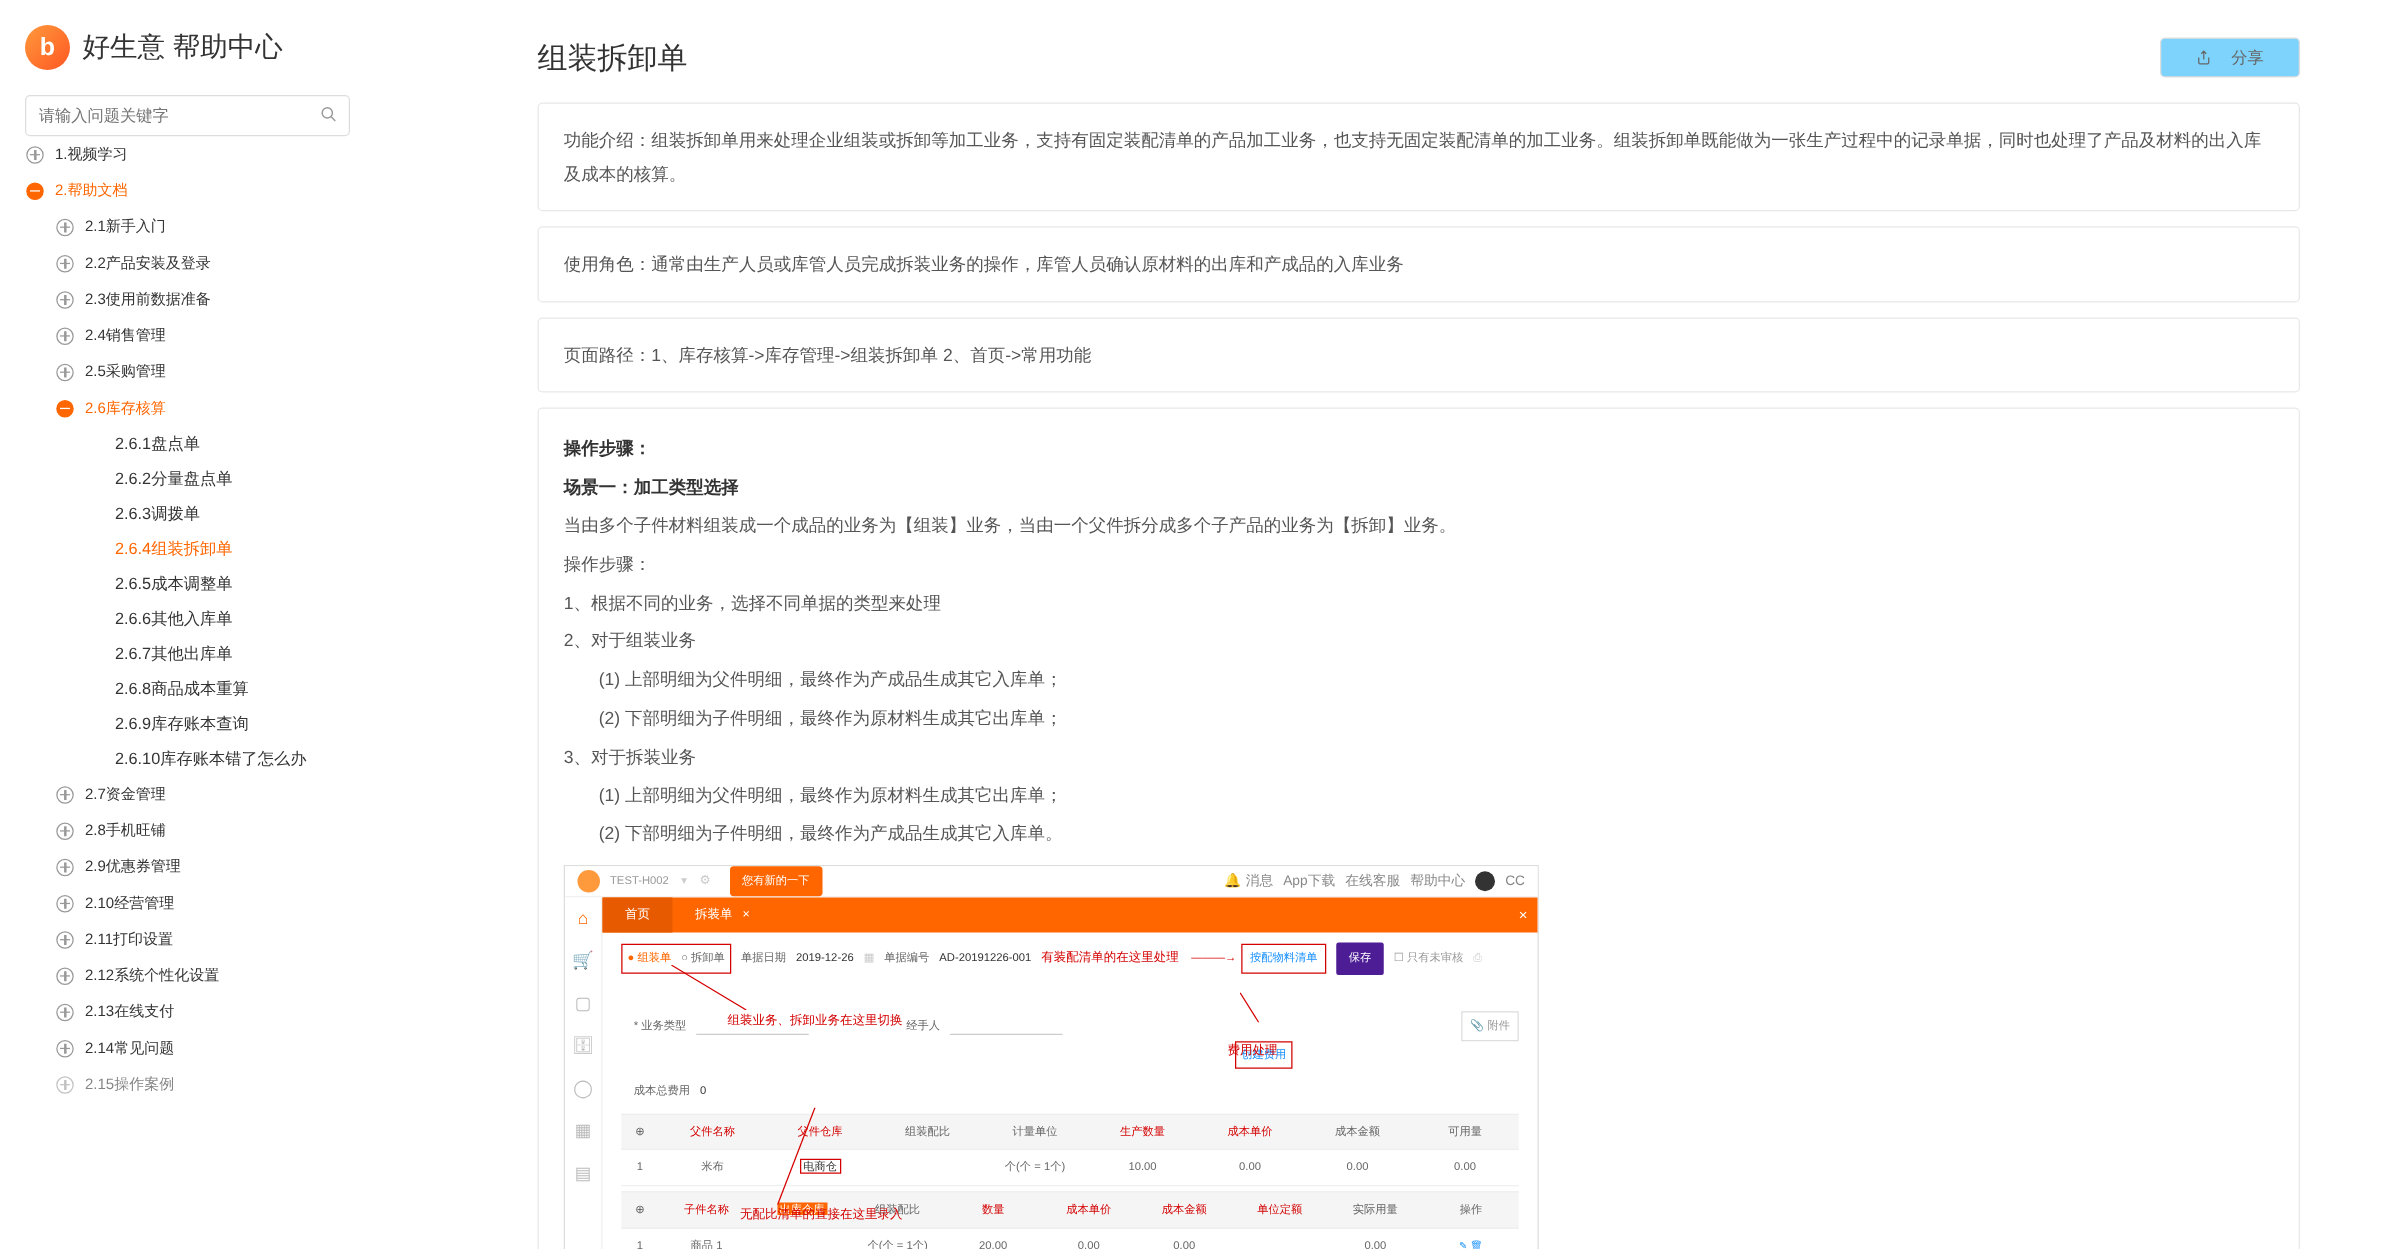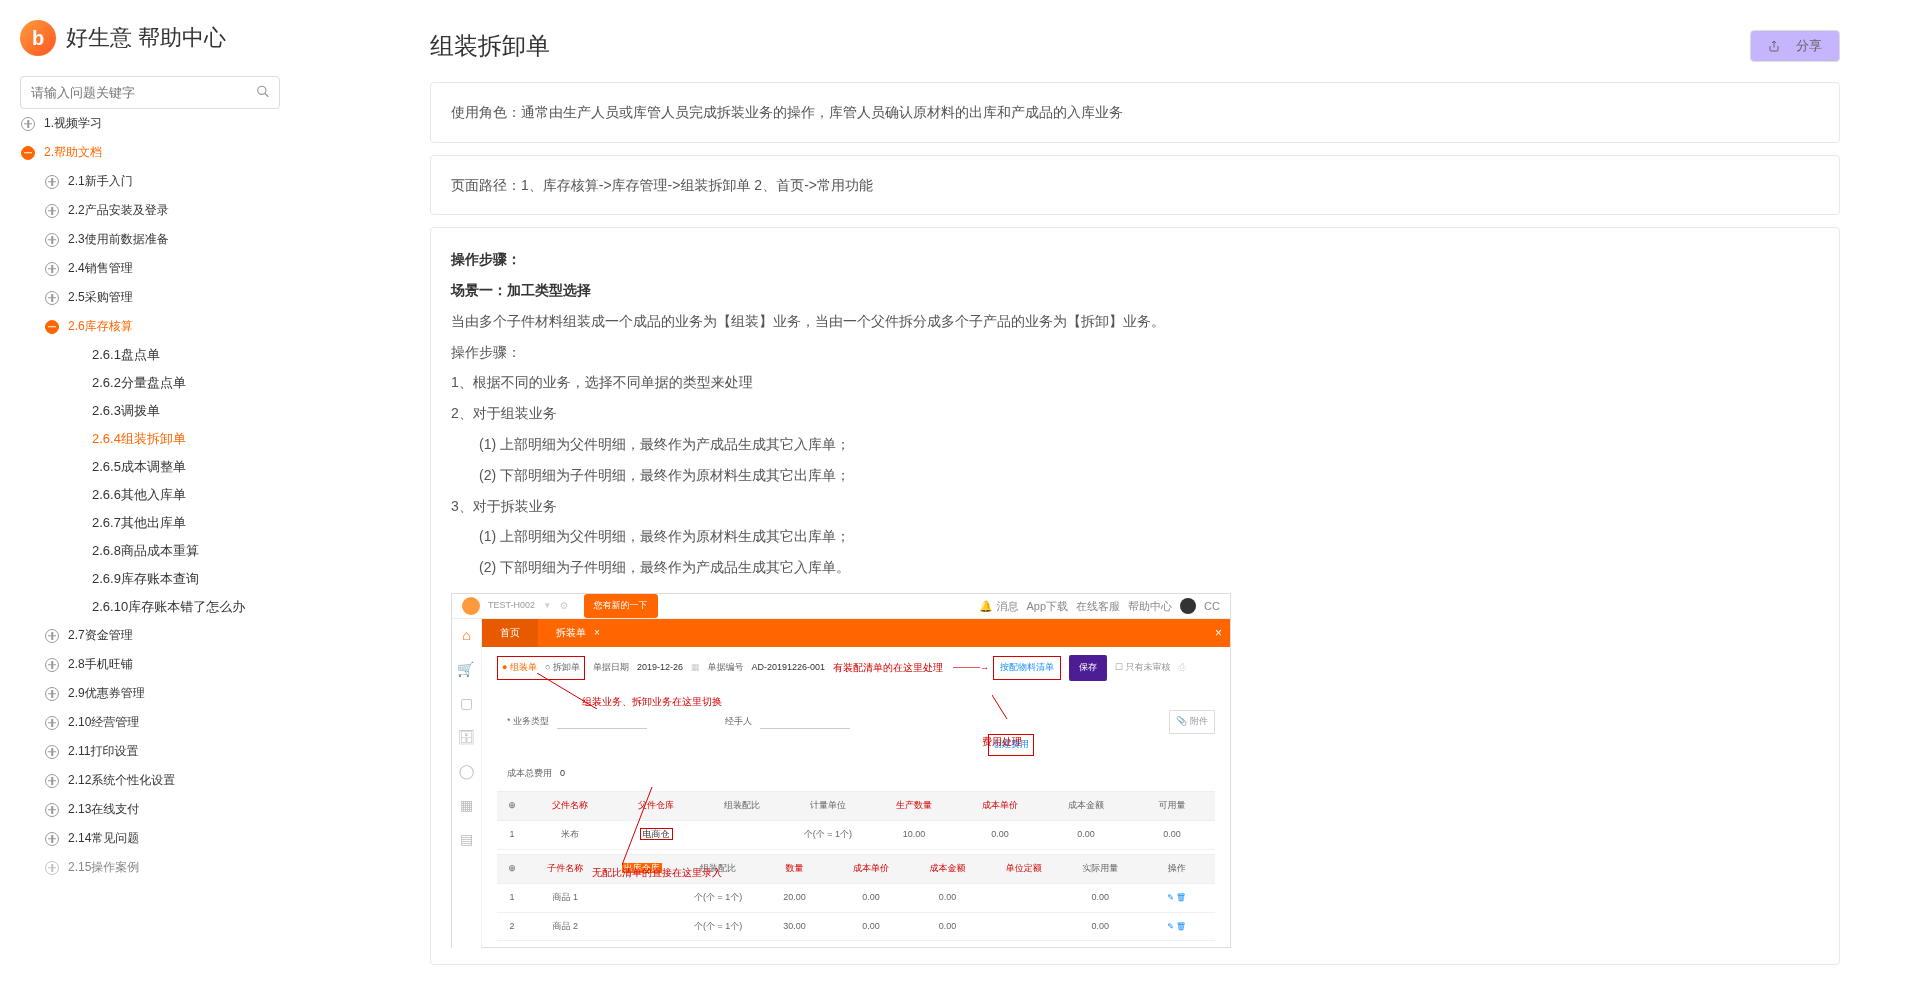--- a/index.html
+++ b/index.html
@@ -21,21 +21,21 @@
 .plus-circle::before { width: 8px; height: 1.5px; top: 50%; left: 50%; transform: translate(-50%, -50%); }
 .plus-circle::after { width: 1.5px; height: 8px; top: 50%; left: 50%; transform: translate(-50%, -50%); }
 .minus-circle { width: 14px; height: 14px; border: 1.5px solid #ff6600; border-radius: 50%; position: relative; background: #ff6600; }
 .minus-circle::before { content: ''; position: absolute; background: #fff; width: 8px; height: 1.5px; top: 50%; left: 50%; transform: translate(-50%, -50%); }
 .sub-nav { padding-left: 24px; }
 .sub-sub-nav { padding-left: 48px; }
 .sub-sub-nav .nav-item { padding: 5px 0; font-size: 13px; }
 .content { flex: 1; padding: 30px 80px 30px 130px; background: #fff; max-width: 1620px; }
 .title-row { display: flex; justify-content: space-between; align-items: center; margin-bottom: 20px; }
 .page-title { font-size: 24px; font-weight: 500; }
-.share-btn { padding: 6px 17px; border: 1px solid #ddd; border-radius: 4px; background: #c4b5fd; cursor: pointer; font-size: 13px; color: #666; display: flex; align-items: center; gap: 16px; }
+.share-btn { padding: 6px 28px; border: 1px solid #ddd; border-radius: 4px; background: #7dd3fc; cursor: pointer; font-size: 13px; color: #666; display: flex; align-items: center; gap: 16px; }
 .info-box { border: 1px solid #e8e8e8; border-radius: 4px; padding: 16px 20px; margin-bottom: 12px; line-height: 1.9; color: #555; font-size: 14px; }
 .content-block { padding: 16px 20px; line-height: 2.2; color: #555; font-size: 14px; border: 1px solid #e8e8e8; border-radius: 4px; }
 .content-block .bold { font-weight: 600; color: #333; }
 .indent-1 { padding-left: 28px; }
 .screenshot { margin-top: 10px; border: 1px solid #ddd; width: 780px; height: 355px; position: relative; background: #fff; font-size: 10px; }
 .sc-topbar { height: 25px; background: #fff; border-bottom: 1px solid #eee; display: flex; align-items: center; padding: 0 10px; }
 .sc-logo { width: 18px; height: 18px; border-radius: 50%; background: #ff9a3c; margin-right: 8px; }
 .sc-topbar-right { margin-left: auto; display: flex; gap: 8px; align-items: center; color: #888; font-size: 11px; }
 .sc-orange-btn { background: #ff6600; color: #fff; padding: 2px 10px; border-radius: 3px; font-size: 9px; }
 .sc-body { display: flex; height: 330px; }
@@ -227,20 +227,21 @@
     <div class="title-row">
       <h1 class="page-title">组装拆卸单</h1>
       <button class="share-btn">
         <svg width="12" height="12" viewBox="0 0 24 24" fill="none" stroke="currentColor" stroke-width="2">
             <path d="M4 12v8a2 2 0 0 0 2 2h12a2 2 0 0 0 2-2v-8M16 6l-4-4-4 4M12 2v13"></path>
           </svg>
         <span>分享</span>
       </button>
     </div>
 
+    <div class="info-box">功能介绍：组装拆卸单用来处理企业组装或拆卸等加工业务，支持有固定装配清单的产品加工业务，也支持无固定装配清单的加工业务。组装拆卸单既能做为一张生产过程中的记录单据，同时也处理了产品及材料的出入库及成本的核算。</div>
     <div class="info-box">使用角色：通常由生产人员或库管人员完成拆装业务的操作，库管人员确认原材料的出库和产成品的入库业务</div>
     <div class="info-box">页面路径：1、库存核算-&gt;库存管理-&gt;组装拆卸单 2、首页-&gt;常用功能</div>
 
     <div class="content-block">
       <div class="bold">操作步骤：</div>
       <div class="bold">场景一：加工类型选择</div>
       <div>当由多个子件材料组装成一个成品的业务为【组装】业务，当由一个父件拆分成多个子产品的业务为【拆卸】业务。</div>
       <div>操作步骤：</div>
       <div>1、根据不同的业务，选择不同单据的类型来处理</div>
       <div>2、对于组装业务</div>
@@ -297,21 +298,21 @@
                 <span>单据编号</span>
                 <span style="color:#333;">AD-20191226-001</span>
                 <span class="sc-red-text" style="position:static;">有装配清单的在这里处理</span>
                 <span style="color:#d40000;margin:0 -4px 0 2px;">———→</span>
                 <span class="sc-link-box">按配物料清单</span>
                 <span class="sc-green-btn">保存</span>
                 <span style="color:#999;font-size:9px;">☐ <span>只有未审核</span></span>
                 <span style="color:#ccc;">⎙</span>
               </div>
 
-              <div class="sc-red-text" style="left:100px;top:44px;">组装业务、拆卸业务在这里切换</div>
+              <div class="sc-red-text" style="left:100px;top:60px;">组装业务、拆卸业务在这里切换</div>
               <svg style="position:absolute;left:55px;top:26px;" width="80" height="36">
                   <line x1="0" y1="0" x2="60" y2="36" stroke="#d40000" stroke-width="1"></line>
                 </svg>
 
               <div class="sc-row" style="margin-top:4px;">
                 <span style="margin-left:10px;">* 业务类型</span>
                 <span class="sc-input-line"></span>
                 <span style="margin-left:70px;">经手人</span>
                 <span class="sc-input-line"></span>
                 <span class="sc-cost-box" style="margin-left:130px;margin-top:45px;"><span style="color:#1890ff;">创建费用</span></span>

